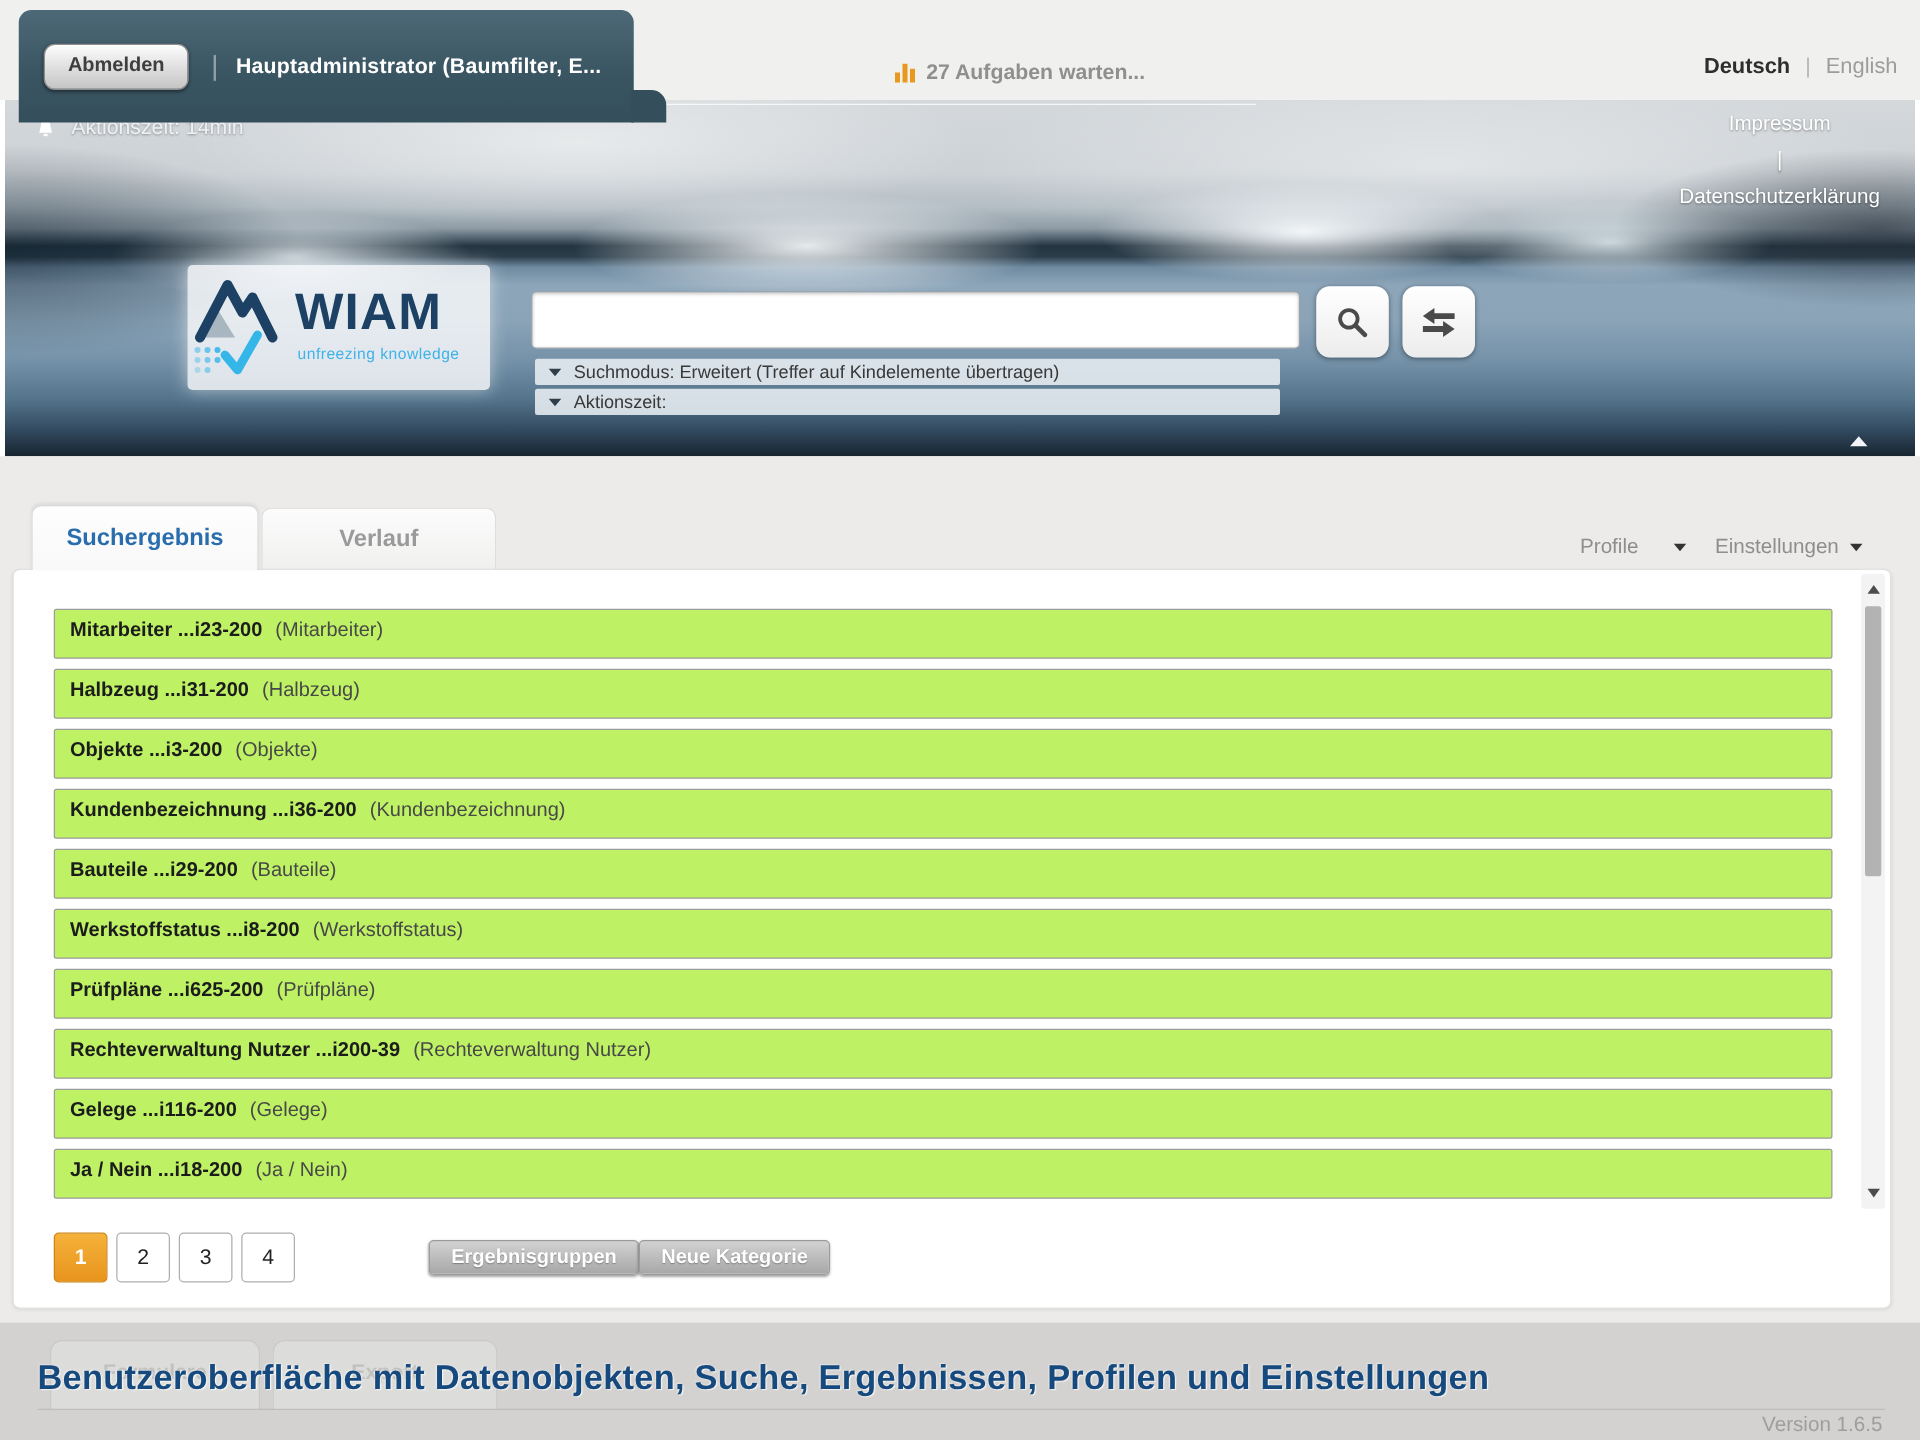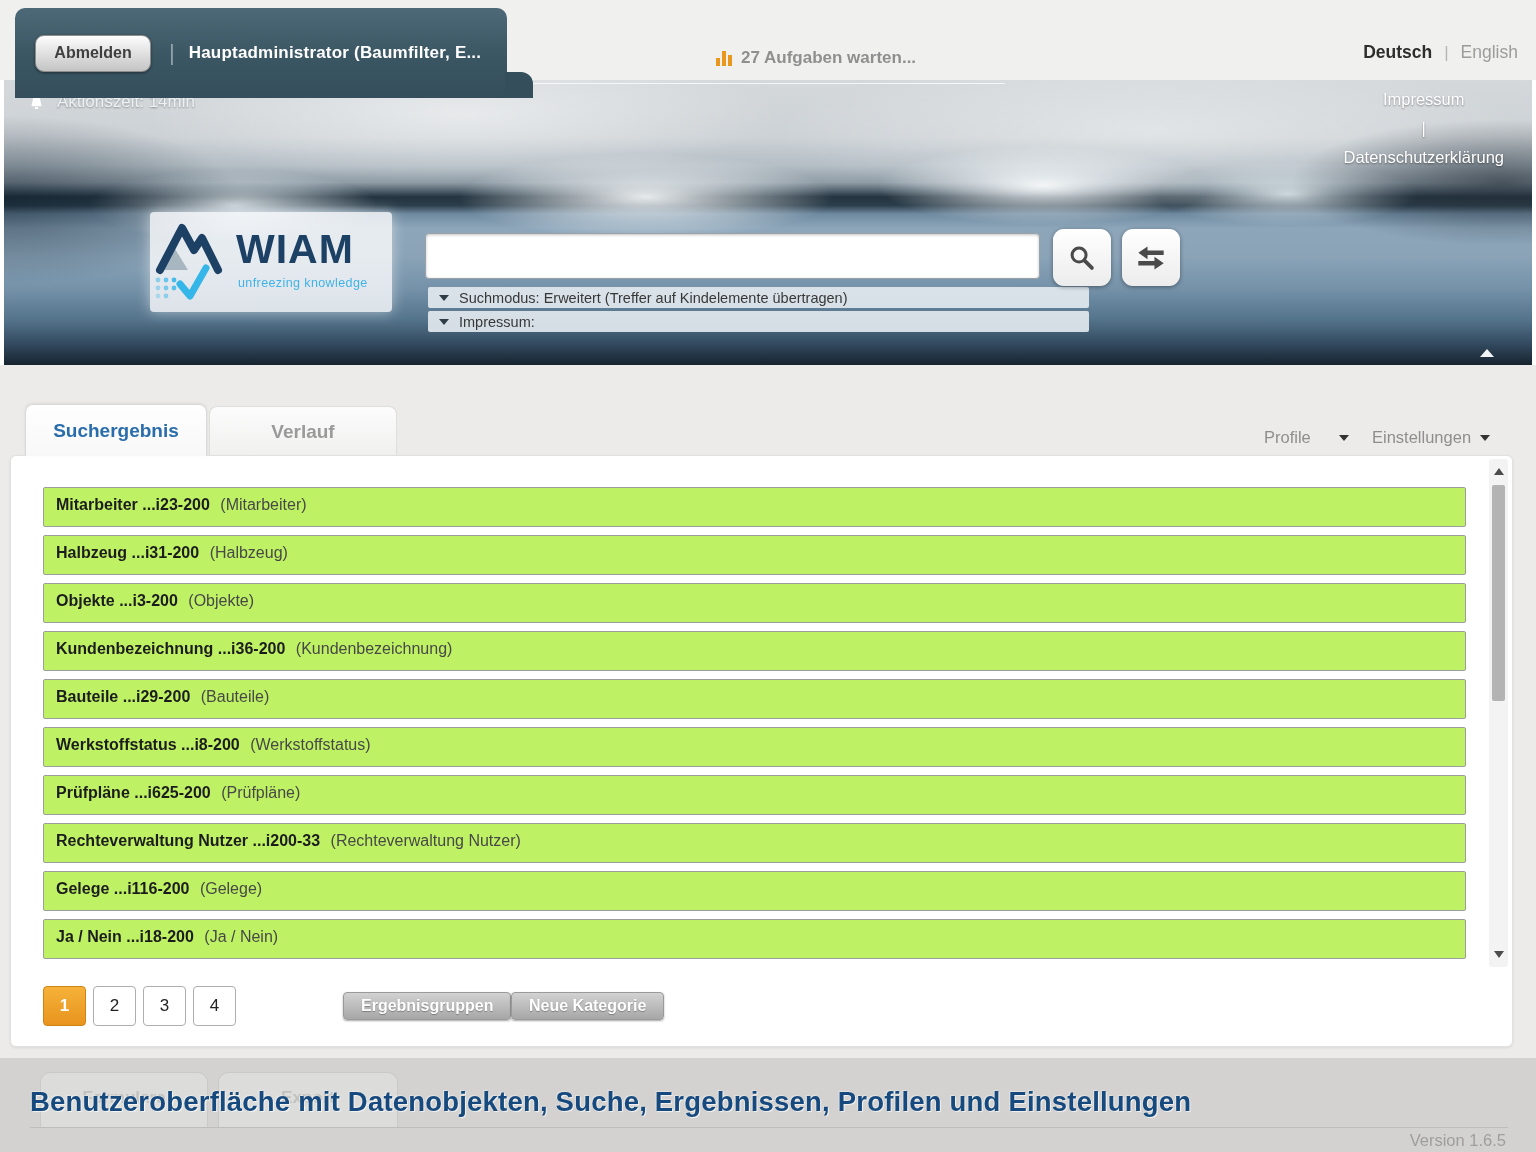--- a/index.html
+++ b/index.html
@@ -68,21 +68,21 @@
                color:#1d4165; letter-spacing:1px; }
   .logo-tag { position:absolute; left:88px; top:64px; font-size:12.5px; color:#3fb3e8; letter-spacing:.4px; }
   
   .search-input {
     position:absolute; left:421px; top:153px; width:615px; height:46px;
     border:1px solid #9aa2a8; border-radius:4px; background:#ffffff;
     box-shadow:inset 0 1px 3px rgba(0,0,0,.25); font-size:18px; padding:0 12px;
     font-family:"Liberation Sans","DejaVu Sans",sans-serif;
   }
   .drop-bar {
-    position:absolute; left:424px; width:661px; height:21px;
+    position:absolute; left:424px; width:596px; height:21px;
     background:rgba(228,235,240,.9); border-radius:2px;
     display:flex; align-items:center; cursor:pointer;
   }
   .drop-bar.suchmodus { top:207px; } .drop-bar.baumfilter { top:231px; }
   .drop-bar .tri { width:0; height:0; border-left:5px solid transparent; border-right:5px solid transparent;
                    border-top:6px solid #2e3d47; margin:0 10px 0 11px; }
   .drop-bar .lbl { font-size:14.5px; color:#383838; }
   .icon-btn {
     position:absolute; top:149px; width:58px; height:57px; border:none; border-radius:11px;
     background:linear-gradient(180deg,#ffffff 0%,#ececec 100%); cursor:pointer;
@@ -227,21 +227,21 @@
     <span class="logo-tag">unfreezing knowledge</span>
   </div>
 
   <input class="search-input" type="text" placeholder="" style="">
   <div class="drop-bar suchmodus">
     <span class="tri"></span>
     <span class="lbl">Suchmodus: Erweitert (Treffer auf Kindelemente übertragen)</span>
   </div>
   <div class="drop-bar baumfilter">
     <span class="tri"></span>
-    <span class="lbl">Impressum:</span>
+    <span class="lbl">Aktionszeit:</span>
   </div>
 
   <button class="icon-btn search">
     <svg width="28" height="28" viewBox="0 0 24 24">
       <circle cx="9.5" cy="9.5" r="6" fill="none" stroke="#4a4a4a" stroke-width="2.6"></circle>
       <line x1="14" y1="14" x2="20.5" y2="20.5" stroke="#4a4a4a" stroke-width="3.2" stroke-linecap="round"></line>
     </svg>
   </button>
   <button class="icon-btn swap">
     <svg width="30" height="26" viewBox="0 0 26 22">
@@ -296,21 +296,21 @@
           <span class="t">Werkstoffstatus ...i8-200</span>
           <span class="n">(Werkstoffstatus)</span>
         </div>
 
         <div class="result-row">
           <span class="t">Prüfpläne ...i625-200</span>
           <span class="n">(Prüfpläne)</span>
         </div>
 
         <div class="result-row">
-          <span class="t">Rechteverwaltung Nutzer ...i200-33</span>
+          <span class="t">Rechteverwaltung Nutzer ...i200-39</span>
           <span class="n">(Rechteverwaltung Nutzer)</span>
         </div>
 
         <div class="result-row">
           <span class="t">Gelege ...i116-200</span>
           <span class="n">(Gelege)</span>
         </div>
 
         <div class="result-row">
           <span class="t">Ja / Nein ...i18-200</span>

